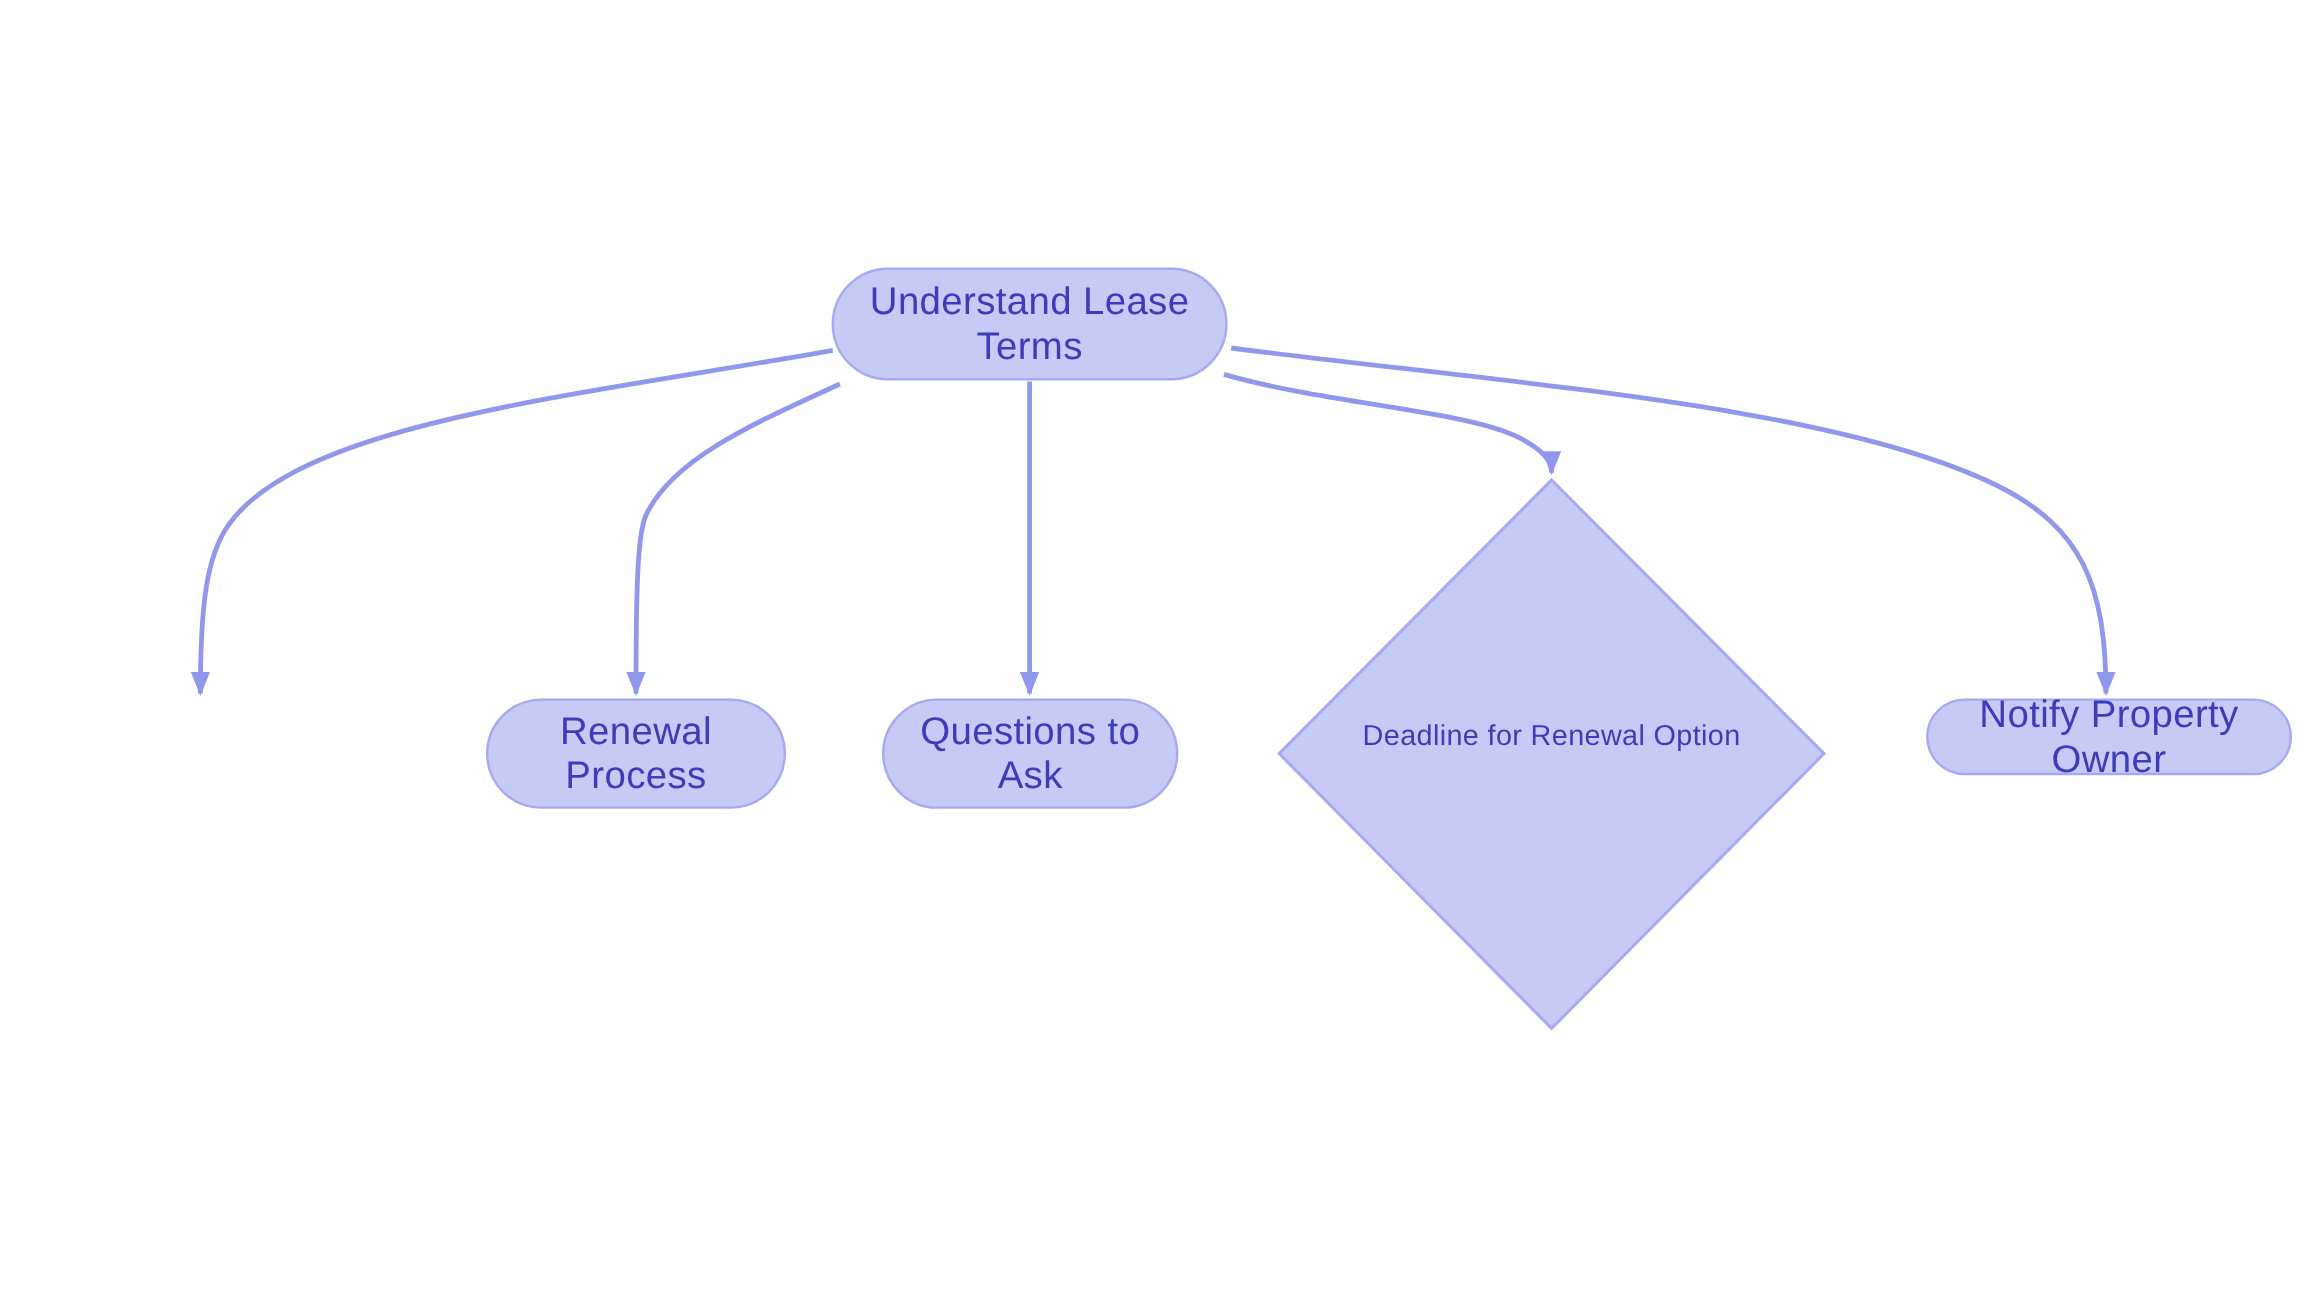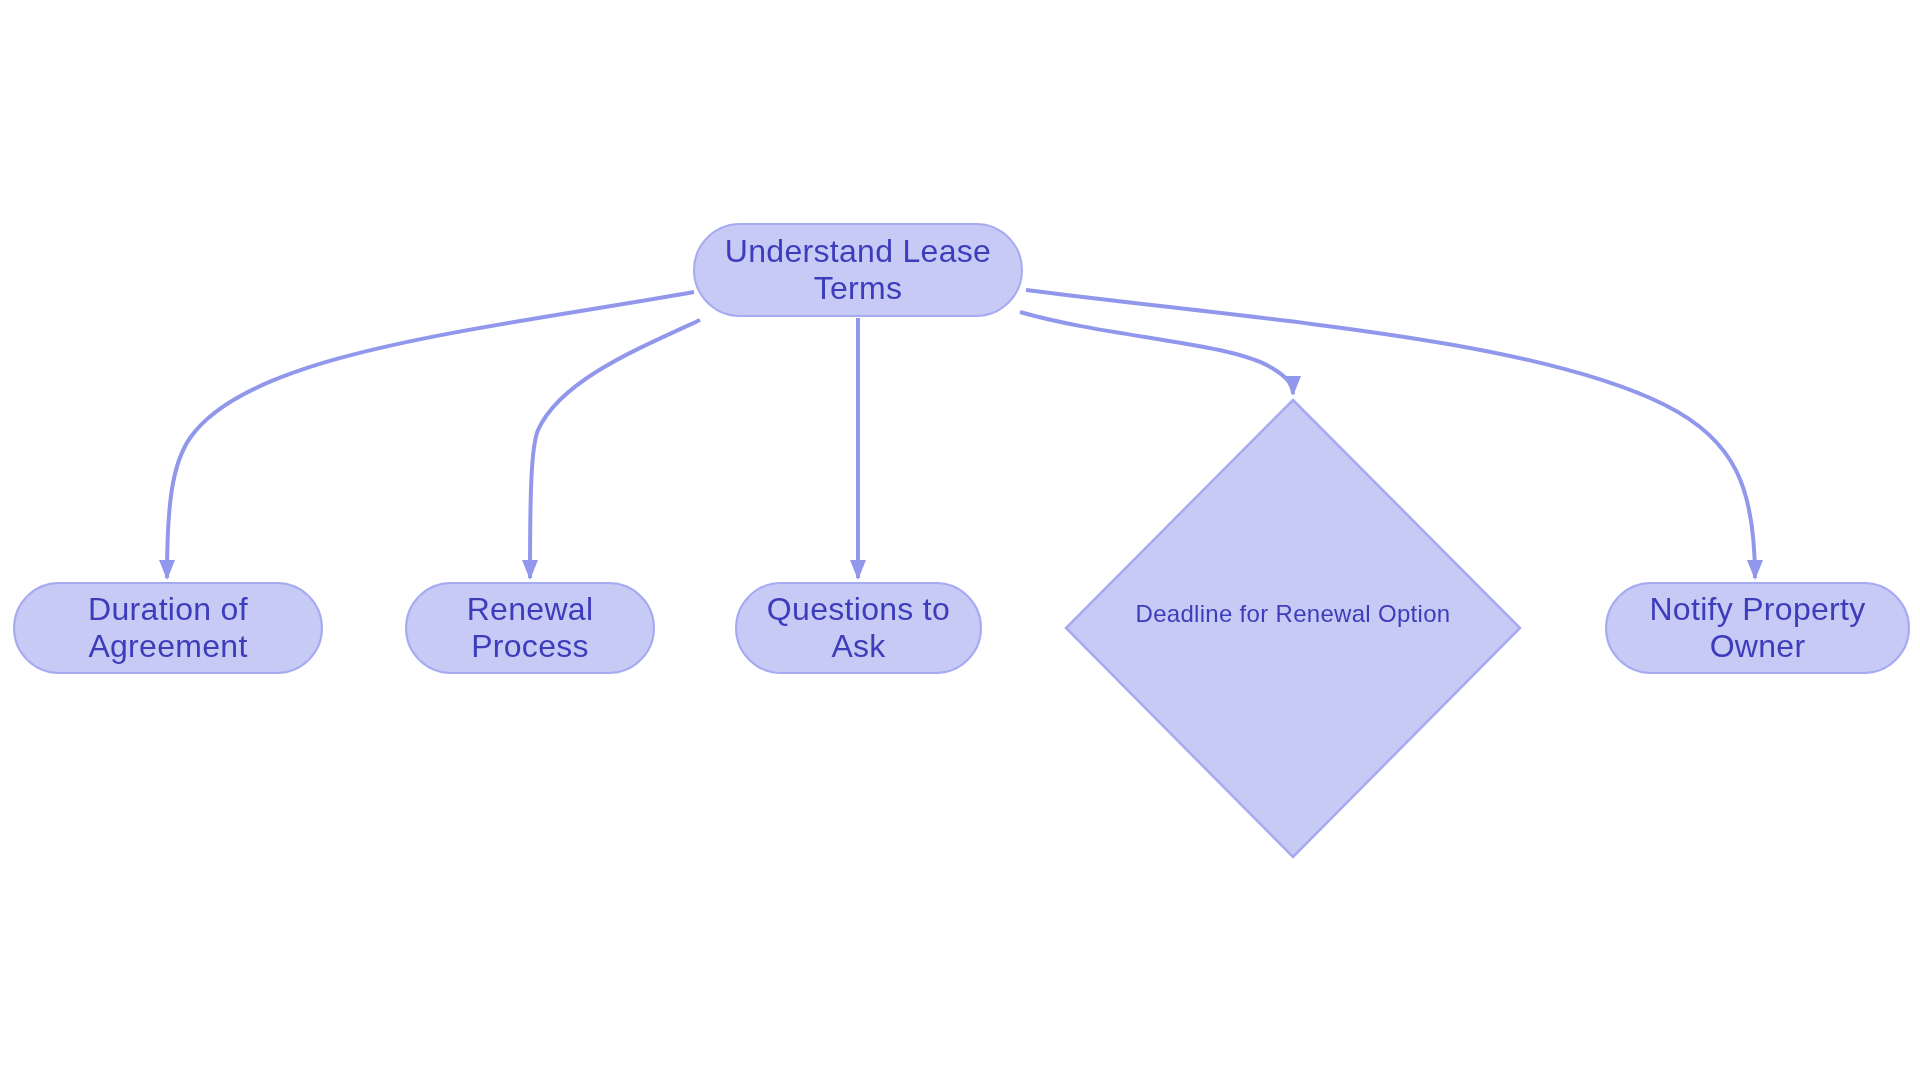--- a/index.html
+++ b/index.html
@@ -44,21 +44,21 @@
     color: var(--text);
     font-size: 32px;
     letter-spacing: 0.3px;
     text-align: center;
     border-radius: 48px;
   }
   .node-root      { left: 693px;  top: 223px; width: 330px; height: 94px; }
   .node-duration  { left: 13px;   top: 582px; width: 310px; height: 92px; }
   .node-renewal   { left: 405px;  top: 582px; width: 250px; height: 92px; }
   .node-questions { left: 735px;  top: 582px; width: 247px; height: 92px; }
-  .node-notify    { left: 1605px; top: 582px; width: 305px; height: 92px; }
+  .node-notify    { left: 1605px; top: 582px; width: 305px; height: 64px; }
   .diamond-label {
     position: absolute;
     left: 1093px; top: 600px;
     width: 400px; height: 56px;
     display: flex;
     justify-content: center;
     color: var(--text);
     font-size: 24px;
     letter-spacing: 0.3px;
     text-align: center;
@@ -88,23 +88,20 @@
 
     <path class="edge" d="M 1026 290 C 1260 320 1530 338 1665 405 C 1735 440 1755 488 1755 578" marker-end="url(#arrow)"></path>
 
     <polygon class="diamond-shape" points="1293,400 1520,628 1293,857 1066,628"></polygon>
   </svg>
 
   <div class="node node-root">
     <span>Understand Lease Terms</span>
   </div>
 
-  <div class="node node-duration">
-    <span>Duration of Agreement</span>
-  </div>
 
   <div class="node node-renewal">
     <span>Renewal Process</span>
   </div>
 
   <div class="node node-questions">
     <span>Questions to Ask</span>
   </div>
 
   <div class="diamond-label">

